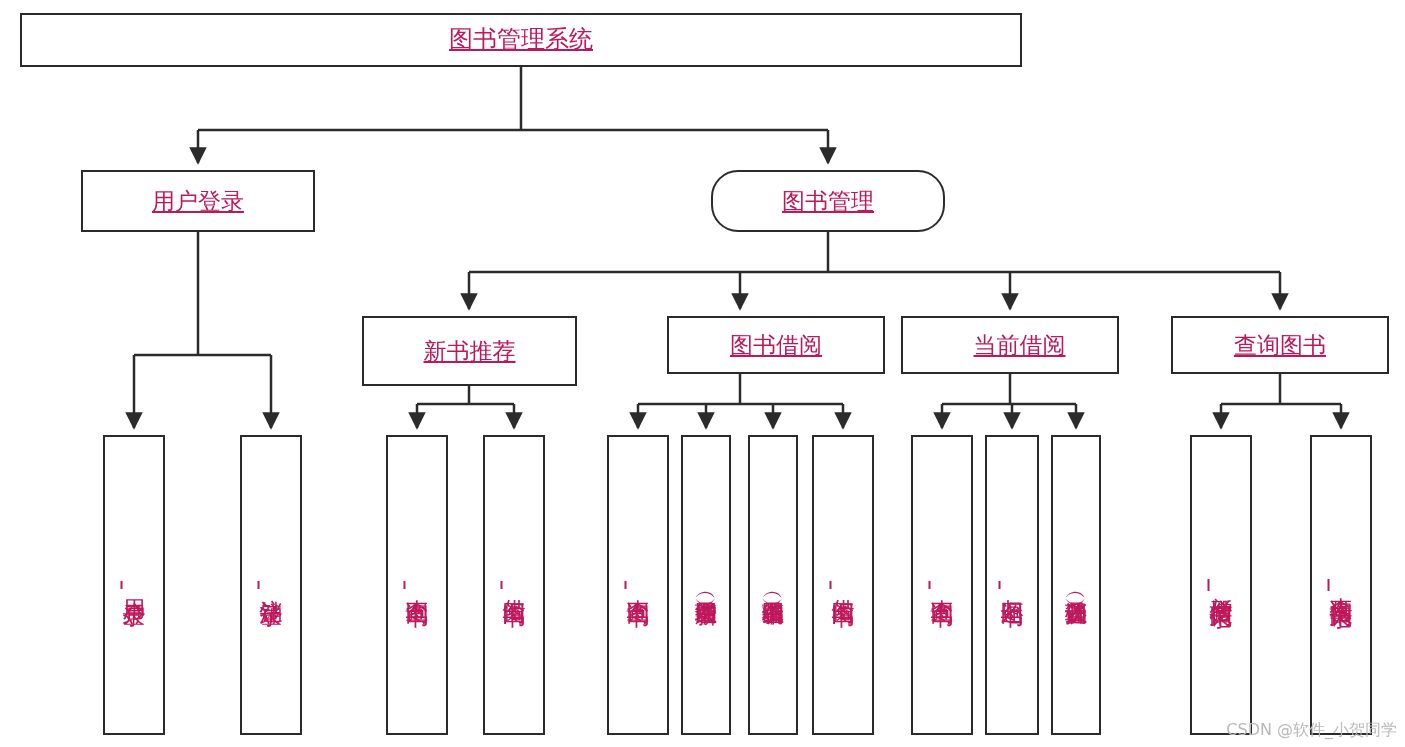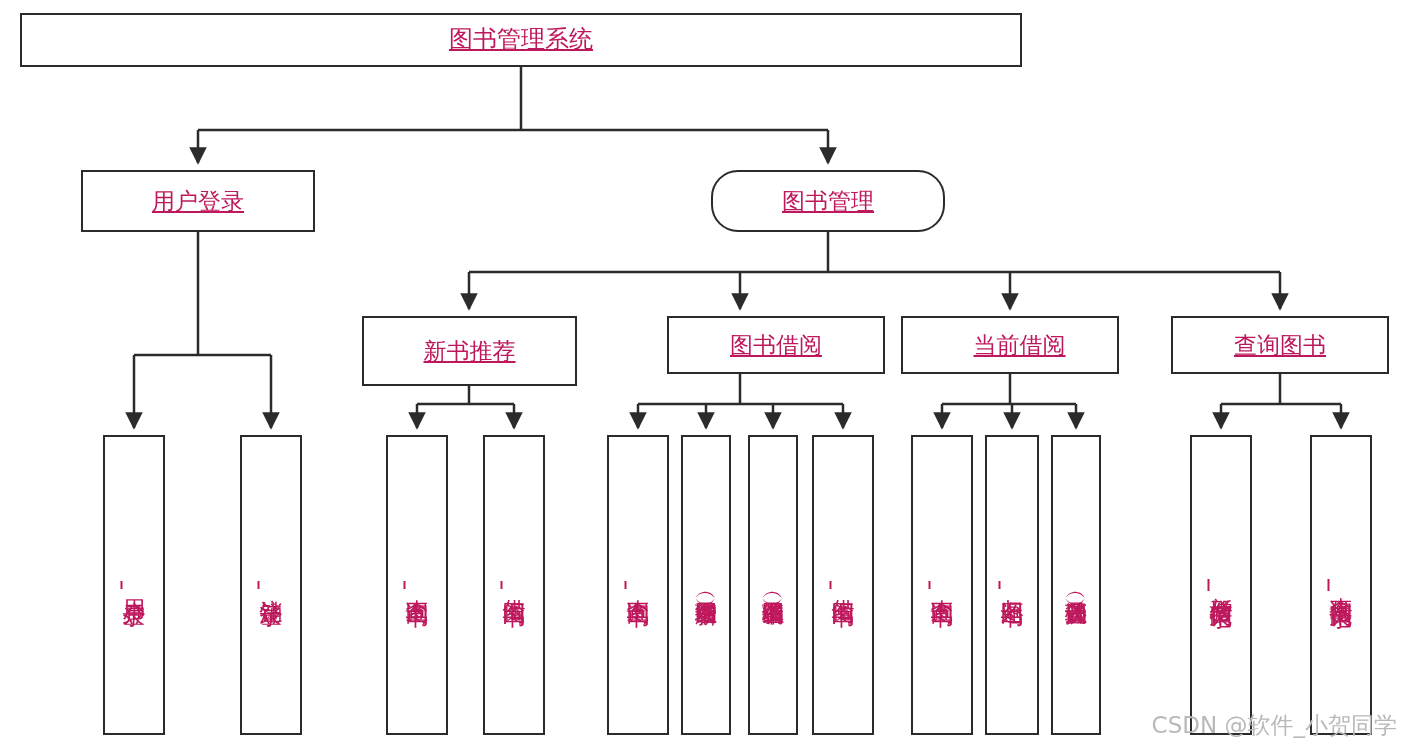--- a/index.html
+++ b/index.html
@@ -60,21 +60,21 @@
     line-height: 1;
   }
   .node.leaf.tall .label {
     font-size: 22px;
     letter-spacing: 0px;
   }
   .watermark {
     position: absolute;
     right: 8px;
     bottom: 6px;
-    font-size: 23px;
+    font-size: 16px;
     color: #b9b9b9;
     z-index: 20;
     white-space: nowrap;
     user-select: none;
   }
 </style>
 </head>
 <body>
 
 <div id="canvas">

